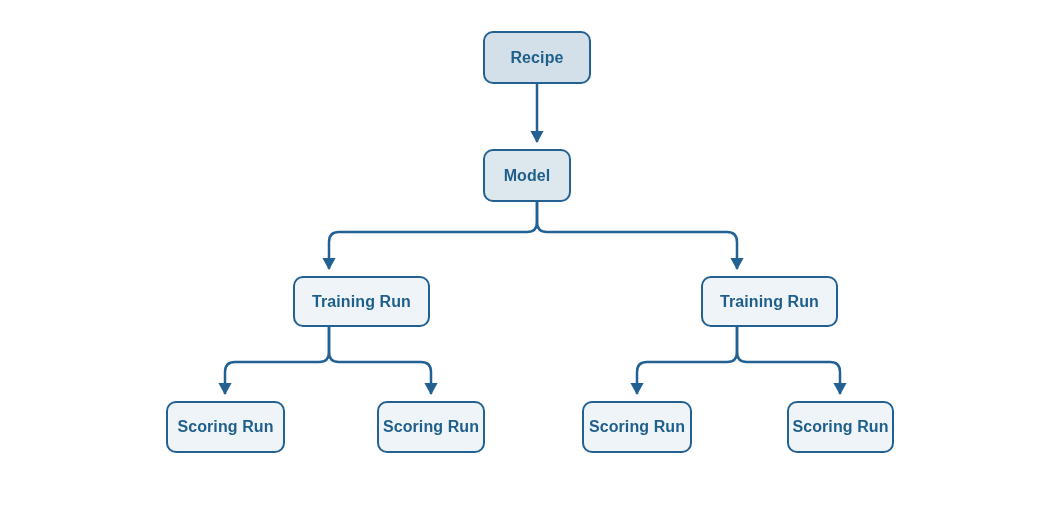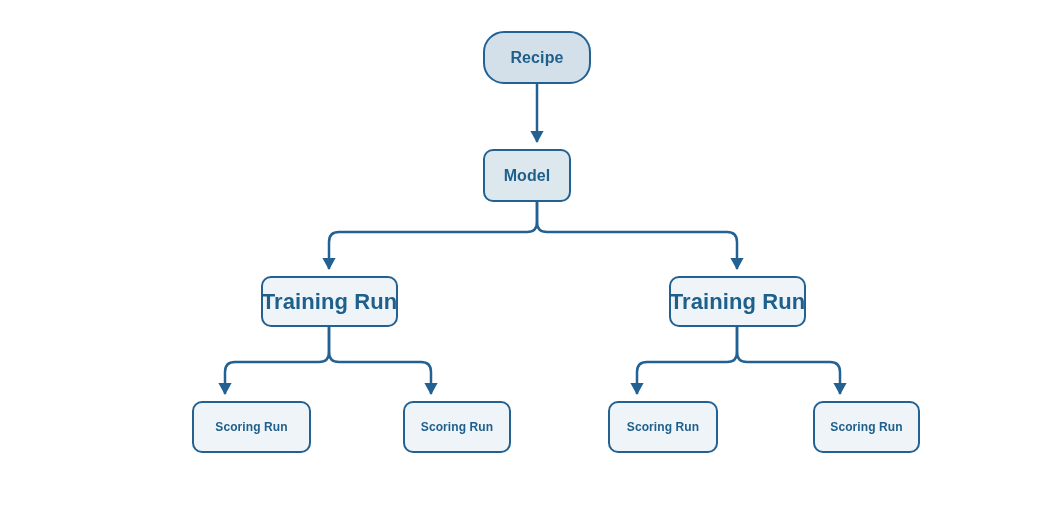--- a/index.html
+++ b/index.html
@@ -40,34 +40,33 @@
     white-space: nowrap;
     z-index: 2;
   }
   .node-label {
     display: block;
     line-height: 1;
   }
   .node-recipe {
     background: #d4e0e9;
     font-size: 16px;
-    border-radius: 21px;
   }
   .node-model {
     background: #dde7ee;
     font-size: 16px;
   }
   .node-training {
     background: #eef4f8;
-    font-size: 22px;
+    font-size: 16px;
+    margin-left: 32px;
   }
   .node-scoring {
     background: #eef4f8;
-    font-size: 12px;
-    margin-left: 26px;
+    font-size: 16px;
   }
 </style>
 </head>
 <body>
 
 <div id="diagram-canvas">
 
   <svg id="edge-layer" viewBox="0 0 1048 508" width="1048" height="508" xmlns="http://www.w3.org/2000/svg">
     <defs>
       <marker id="arrowhead" markerWidth="6" markerHeight="6" refX="4.6" refY="3" orient="auto" markerUnits="strokeWidth">

